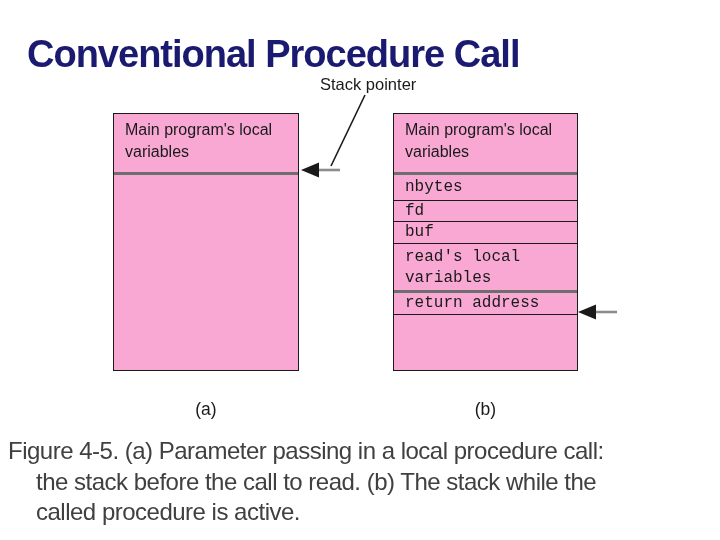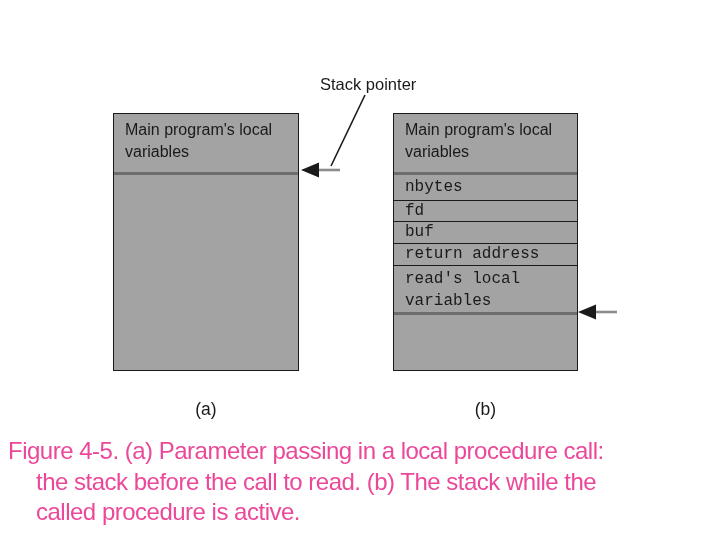--- a/index.html
+++ b/index.html
@@ -32,21 +32,21 @@
     white-space: nowrap;
   }
 
   
   .stack-box {
     position: absolute;
     top: 113px;
     height: 258px;
     border: 1.5px solid #1a1a1a;
     box-sizing: border-box;
-    background: #a3a3a3;
+    background: #f9a8d4;
     display: flex;
     flex-direction: column;
     font-size: 16px;
     color: #1a1a1a;
   }
   .stack-a { left: 113px; width: 186px; }
   .stack-b { left: 393px; width: 185px; }
 
   .sect-top {
     height: 53px;
@@ -100,45 +100,46 @@
   }
 
   
   .caption {
     position: absolute;
     left: 8px; top: 436px;
     width: 712px;
     font-size: 24px;
     letter-spacing: -0.5px;
     line-height: 30.5px;
-    color: #ec4899;
+    color: #404040;
   }
   .caption .cap-line { white-space: nowrap; }
   .caption .cap-indent { padding-left: 28px; }
 </style>
 </head>
 <body>
 
 <div class="slide">
 
+  <h1 class="slide-title">Conventional Procedure Call</h1>
 
   <div class="sp-label">Stack pointer</div>
 
   <div class="stack-box stack-a">
     <div class="sect-top">Main program's local variables</div>
     <div class="fill-empty"></div>
   </div>
 
   <div class="stack-box stack-b">
     <div class="sect-top">Main program's local variables</div>
     <div class="row row-nbytes">nbytes</div>
     <div class="row row-fd">fd</div>
     <div class="row row-buf">buf</div>
+    <div class="row row-readvars">read's local variables</div>
     <div class="row row-ret">return address</div>
-    <div class="row row-readvars">read's local variables</div>
     <div class="row row-empty"></div>
   </div>
 
   <div class="sub-label sub-label-a">(a)</div>
   <div class="sub-label sub-label-b">(b)</div>
 
   <svg class="arrow-layer" width="720" height="540" viewBox="0 0 720 540" xmlns="http://www.w3.org/2000/svg">
     <line x1="365" y1="95" x2="331" y2="166" stroke="#1a1a1a" stroke-width="1.6"></line>
     <line x1="315" y1="170" x2="340" y2="170" stroke="#8c8c8c" stroke-width="2.6"></line>
     <polygon points="301,170 319,162.5 319,177.5" fill="#1a1a1a"></polygon>

